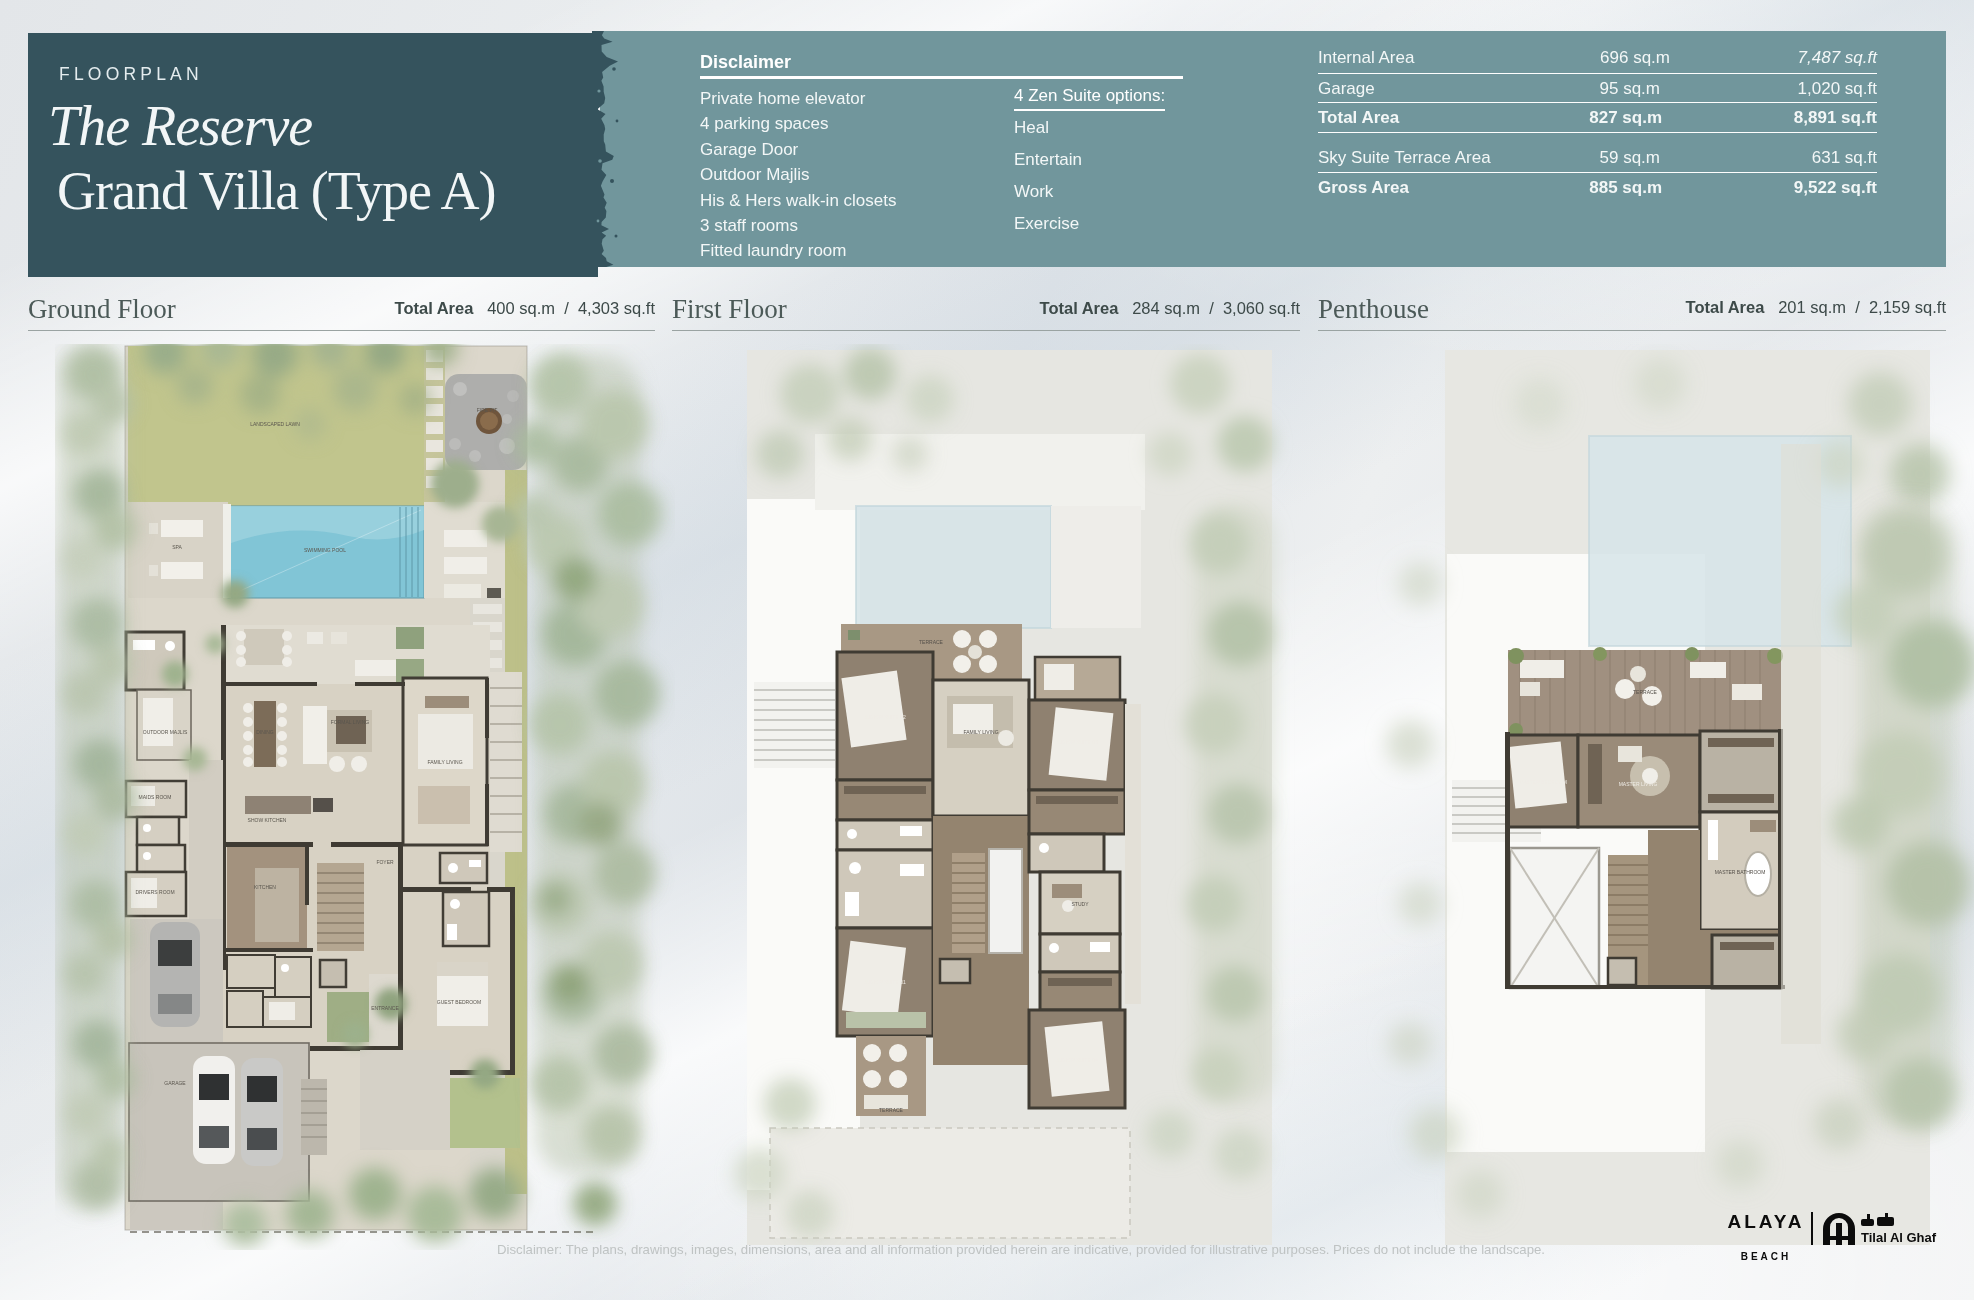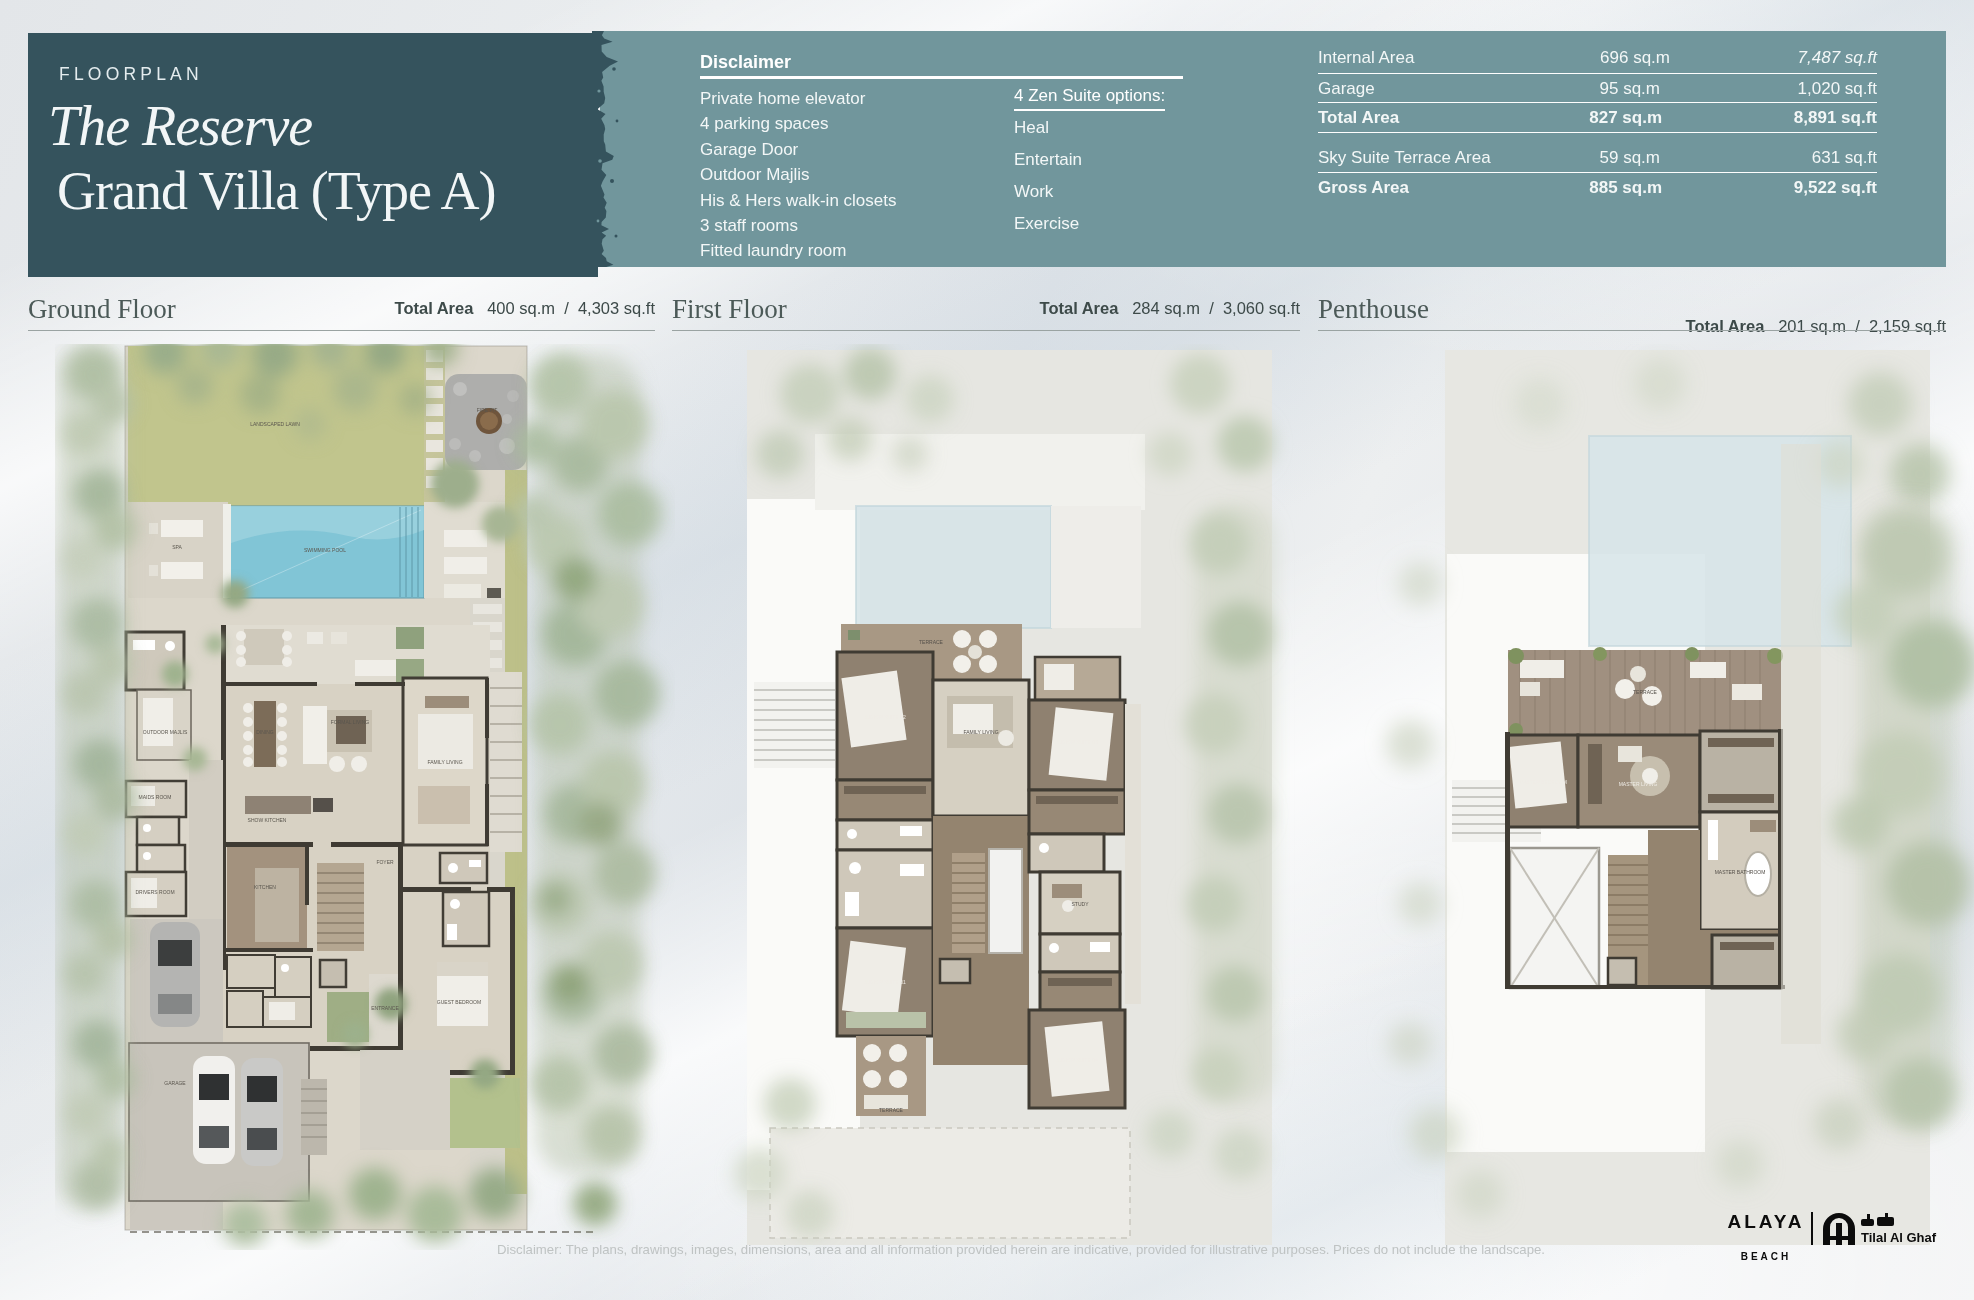--- a/index.html
+++ b/index.html
@@ -91,21 +91,21 @@
   <div class="abs" style="left:28px;top:330px;width:627px;height:1px;background:#9aa3a2;"></div>
 
   <div class="abs" style="left:672px;top:294px;color:#4c5a58;font-family:'Liberation Serif',serif;font-size:27px;font-weight:400;">First Floor</div>
 
   <div class="abs" style="left:672px;top:299px;width:628px;text-align:right;color:#3d4a49;font-size:16.5px;"><b>Total Area</b>&nbsp;&nbsp; 284 sq.m &nbsp;/&nbsp; 3,060 sq.ft</div>
 
   <div class="abs" style="left:672px;top:330px;width:628px;height:1px;background:#9aa3a2;"></div>
 
   <div class="abs" style="left:1318px;top:294px;color:#4c5a58;font-family:'Liberation Serif',serif;font-size:27px;font-weight:400;">Penthouse</div>
 
-  <div class="abs" style="left:1318px;top:317px;width:628px;text-align:right;color:#3d4a49;font-size:16.5px;"><b>Total Area</b>&nbsp;&nbsp; 201 sq.m &nbsp;/&nbsp; 2,159 sq.ft</div>
+  <div class="abs" style="left:1318px;top:298px;width:628px;text-align:right;color:#3d4a49;font-size:16.5px;"><b>Total Area</b>&nbsp;&nbsp; 201 sq.m &nbsp;/&nbsp; 2,159 sq.ft</div>
 
   <div class="abs" style="left:1318px;top:330px;width:628px;height:1px;background:#9aa3a2;"></div>
 
   <div class="abs" id="gf" style="left:55px;top:344px;width:620px;height:906px;">
   <svg width="620" height="906" viewBox="0 0 620 906">
     <defs>
       <filter id="gb" x="-60%" y="-60%" width="220%" height="220%">
             <feGaussianBlur stdDeviation="5"></feGaussianBlur>
           </filter>
       <filter id="gb2" x="-60%" y="-60%" width="220%" height="220%">

